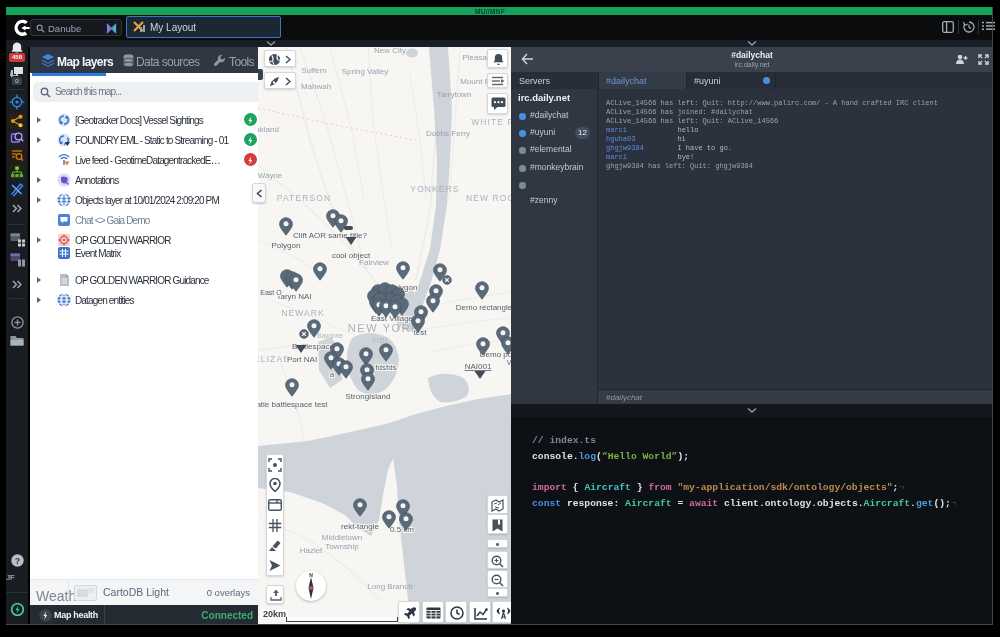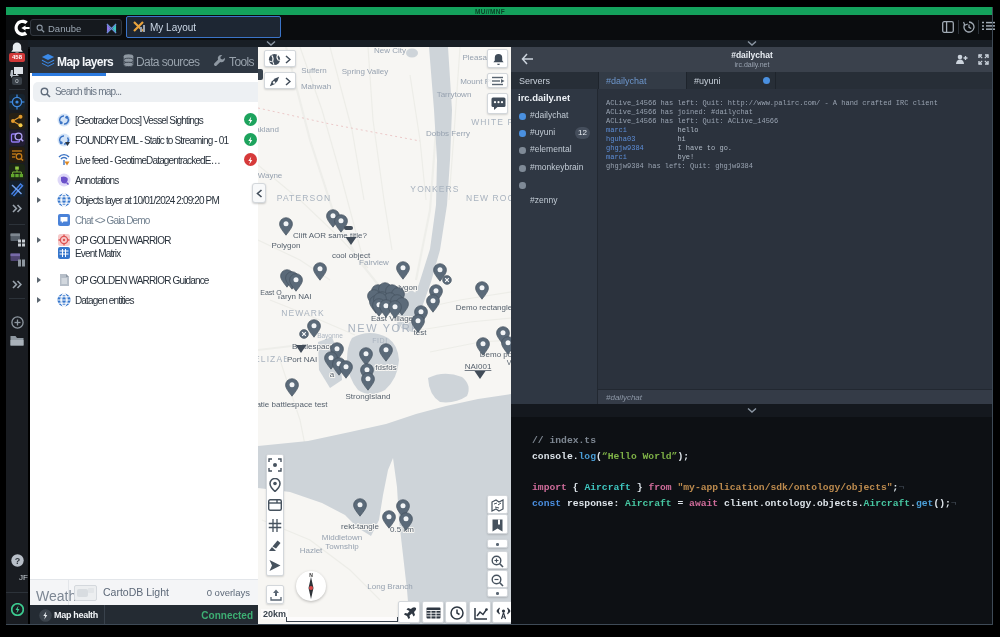--- a/index.html
+++ b/index.html
@@ -191,21 +191,21 @@
         <line x1="3.5" y1="6.5" x2="9.5" y2="6.5" stroke="#8e97a0" stroke-width="1.3"></line>
       </svg>
     <svg class="abs" style="left:4px;top:295px" width="14" height="11" viewBox="0 0 14 11">
         <path d="M0.5 1 h5 l1.5 2 h6.5 v7.5 h-13 z" fill="#8e97a0"></path>
         <path d="M0.5 5 h13 v5.5 h-13 z" fill="#aab2ba"></path>
       </svg>
     <svg class="abs" style="left:5px;top:514px" width="13" height="13" viewBox="0 0 13 13">
         <circle cx="6.5" cy="6.5" r="6.2" fill="#b8bfc8"></circle>
         <text x="6.5" y="9.6" text-anchor="middle" font-size="9" font-weight="bold" fill="#30363d" font-family="Liberation Sans">?</text>
       </svg>
-    <div class="abs" style="left:0;top:533px;width:22px;font-size:8px;font-weight:normal;color:#cfd5db;text-align:right">JF</div>
+    <div class="abs" style="left:0;top:533px;width:22px;font-size:8px;font-weight:normal;color:#cfd5db;text-align:left">JF</div>
     <div class="abs" style="left:0px;top:552px;width:22px;height:1px;background:#2c3239"></div>
     <svg class="abs" style="left:5px;top:563px" width="13" height="13" viewBox="0 0 13 13">
         <circle cx="6.5" cy="6.5" r="5.8" fill="none" stroke="#3dcc91" stroke-width="1.7"></circle>
         <path d="M7.5 2.5 L4.5 7 L6.3 7 L5.5 10.5 L8.5 6 L6.7 6 Z" fill="#3dcc91"></path>
       </svg>
   </div>
   <div class="abs" id="handlerow">
     <svg class="chev" style="left:238px;top:1px" viewBox="0 0 10 5">
         <path d="M1 0.5 L5 4 L9 0.5" fill="none" stroke="#8b96a3" stroke-width="1.4"></path>
       </svg>

